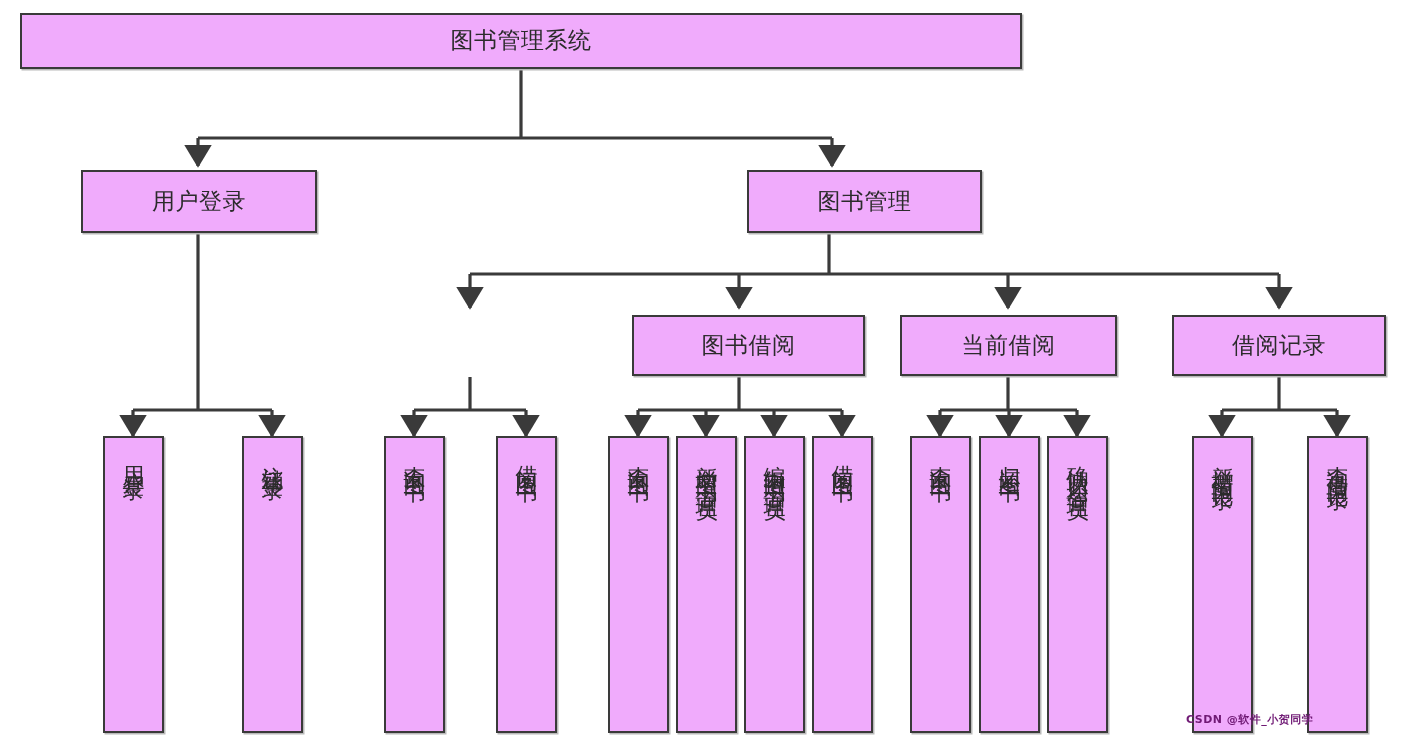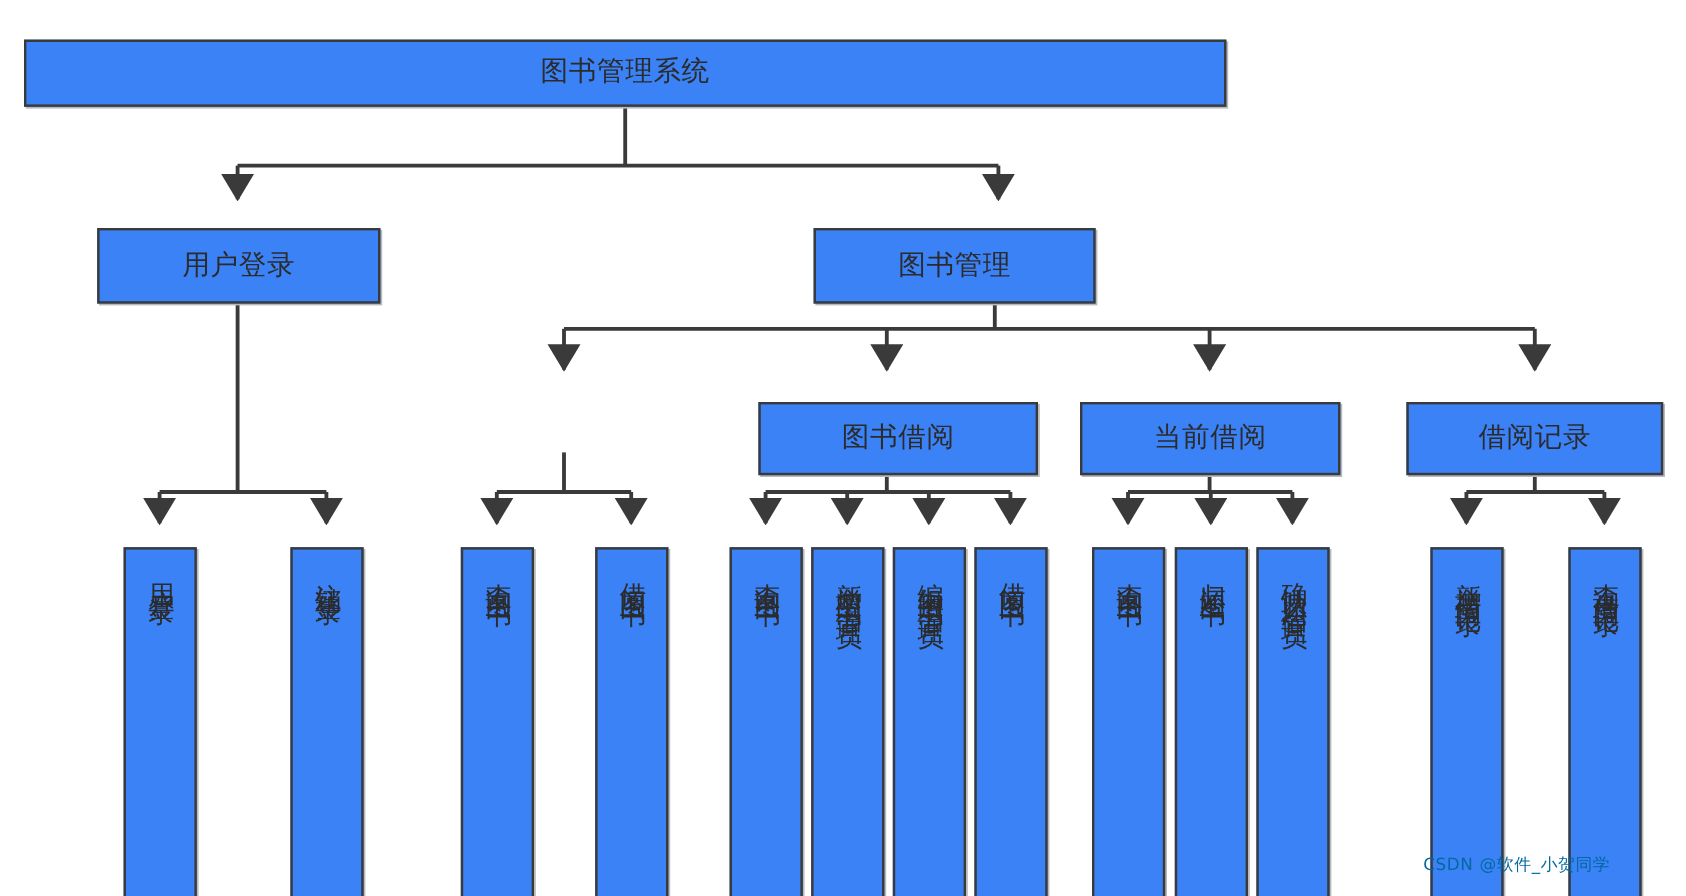--- a/index.html
+++ b/index.html
@@ -21,29 +21,28 @@
   #connectors {
     position: absolute;
     left: 0;
     top: 0;
     width: 1405px;
     height: 747px;
   }
   .node {
     position: absolute;
     box-sizing: border-box;
-    background: #3b82f6;
+    background: #f0abfc;
     border: 2px solid #3a3a3a;
     box-shadow: 1.5px 1.5px 0 0 #b9b9b9;
     display: flex;
     align-items: center;
     justify-content: center;
     color: #2b2b2b;
     z-index: 3;
-    margin-top: 20px;
   }
   .node-label {
     display: block;
     text-align: center;
     line-height: 1.18;
     white-space: nowrap;
   }
   
   .node.horiz .node-label {
     font-size: 23px;
@@ -63,26 +62,27 @@
     text-orientation: upright;
     font-size: 22px;
     letter-spacing: 5px;
     line-height: 1;
     white-space: nowrap;
   }
   .watermark {
     position: absolute;
     left: 1186px;
     top: 712px;
-    font-size: 14px;
-    color: #0369a1;
+    font-size: 11px;
+    color: #701a75;
     letter-spacing: 0.5px;
     white-space: nowrap;
     z-index: 5;
     user-select: none;
+    font-weight: bold;
   }
 </style>
 </head>
 <body>
 
 <div id="diagram">
 
   <svg id="connectors" viewBox="0 0 1405 747" width="1405" height="747" xmlns="http://www.w3.org/2000/svg">
     <defs>
       <marker id="arrow" viewBox="0 0 10 12" refX="9.2" refY="6" markerWidth="7.2" markerHeight="8.6" orient="auto-start-reverse">
@@ -134,21 +134,21 @@
   </svg>
 
   <div class="node horiz root" style="left:20px; top:13px; width:1002px; height:56px;">
     <span class="node-label">图书管理系统</span>
   </div>
 
   <div class="node horiz" style="left:81px; top:170px; width:236px; height:63px;">
     <span class="node-label">用户登录</span>
   </div>
 
-  <div class="node horiz" style="left:678px; top:170px; width:235px; height:63px;">
+  <div class="node horiz" style="left:747px; top:170px; width:235px; height:63px;">
     <span class="node-label">图书管理</span>
   </div>
 
 
   <div class="node horiz" style="left:632px; top:315px; width:233px; height:61px;">
     <span class="node-label">图书借阅</span>
   </div>
 
   <div class="node horiz" style="left:900px; top:315px; width:217px; height:61px;">
     <span class="node-label">当前借阅</span>

